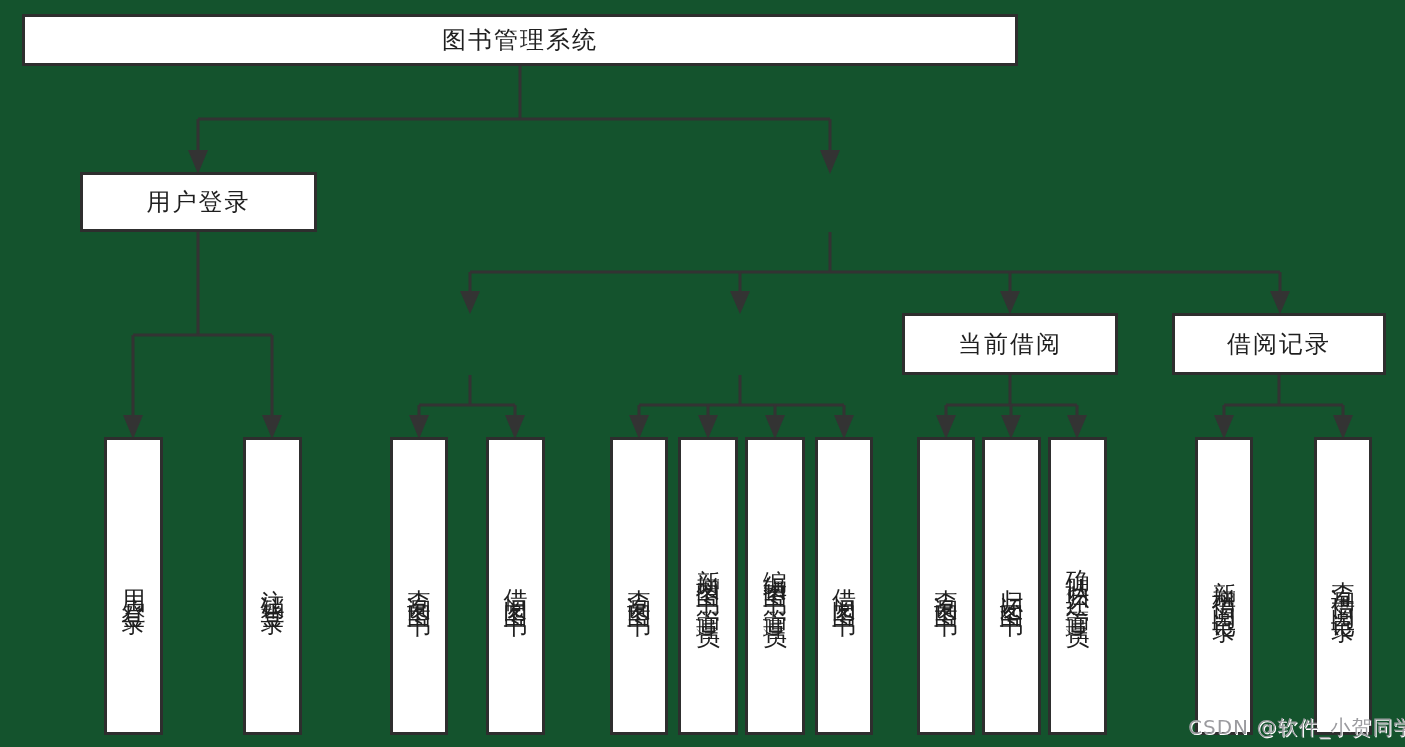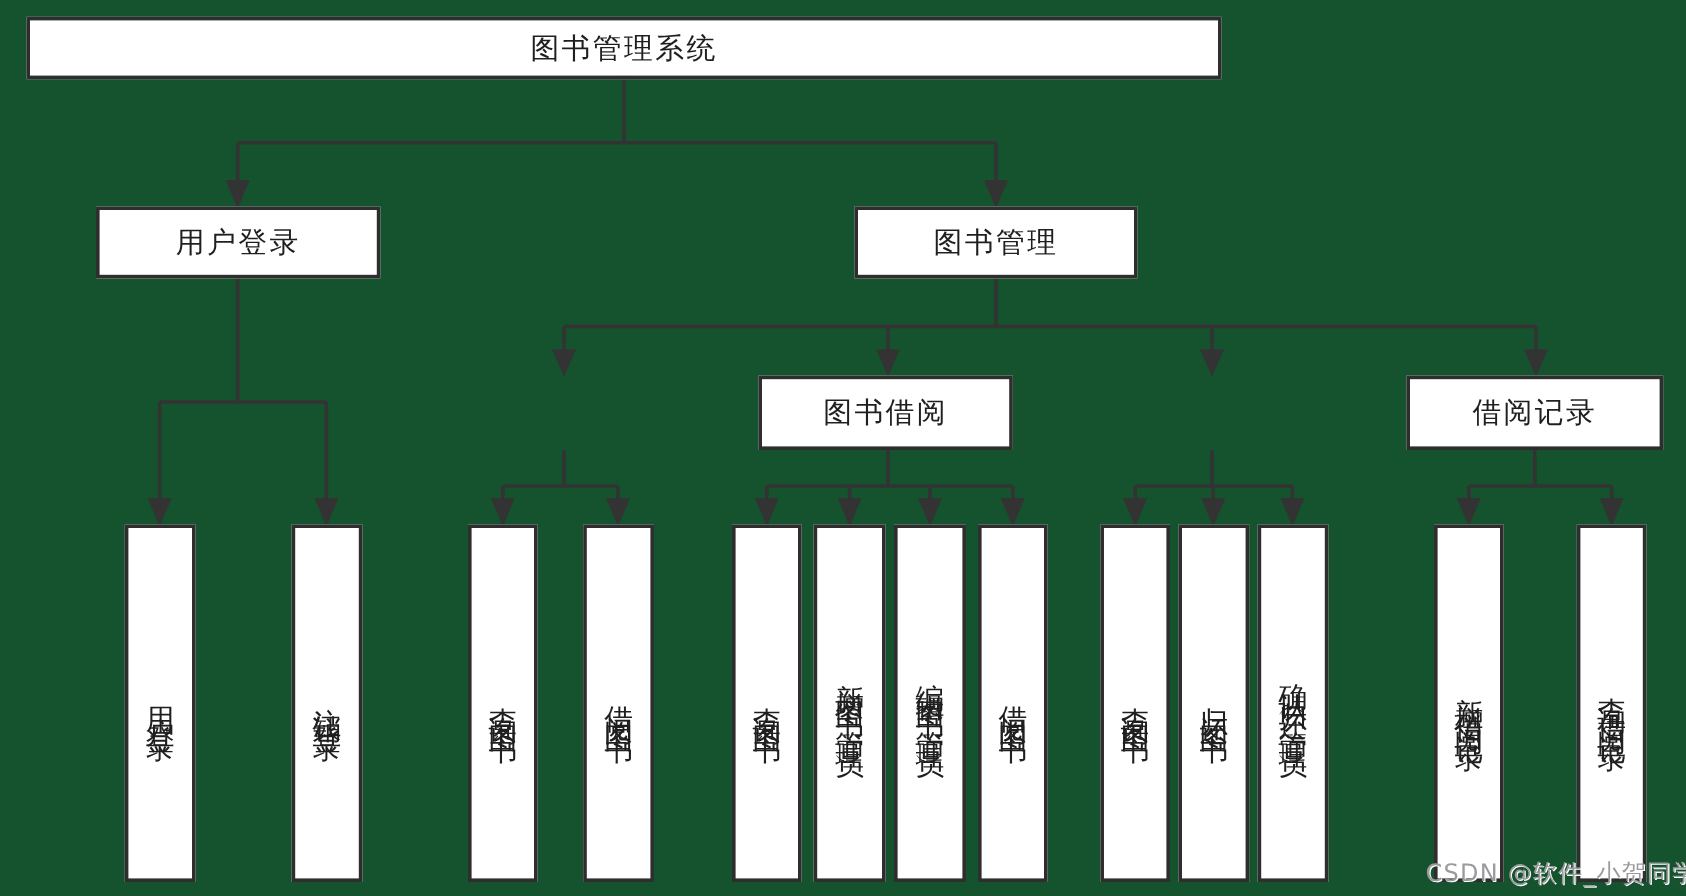--- a/index.html
+++ b/index.html
@@ -135,29 +135,26 @@
   </svg>
 
   <div class="box" style="left:22px; top:14px; width:996px; height:52px;">
     <span class="hlabel">图书管理系统</span>
   </div>
 
   <div class="box" style="left:80px; top:172px; width:237px; height:60px;">
     <span class="hlabel">用户登录</span>
   </div>
 
-  <div class="box" style="left:712px; top:172px; width:236px; height:60px;">
-    <span class="hlabel">图书管理</span>
-  </div>
-
-
-  <div class="box" style="left:632px; top:313px; width:212px; height:62px;">
-    <span class="hlabel">图书借阅</span>
-  </div>
-
+
+
+
+  <div class="box" style="left:902px; top:313px; width:216px; height:62px;">
+    <span class="hlabel">当前借阅</span>
+  </div>
 
   <div class="box" style="left:1172px; top:313px; width:214px; height:62px;">
     <span class="hlabel">借阅记录</span>
   </div>
 
   <div class="box" style="left:104px; top:437px; width:59px; height:298px;">
     <span class="vlabel">用户登录</span>
   </div>
 
   <div class="box" style="left:243px; top:437px; width:59px; height:298px;">

